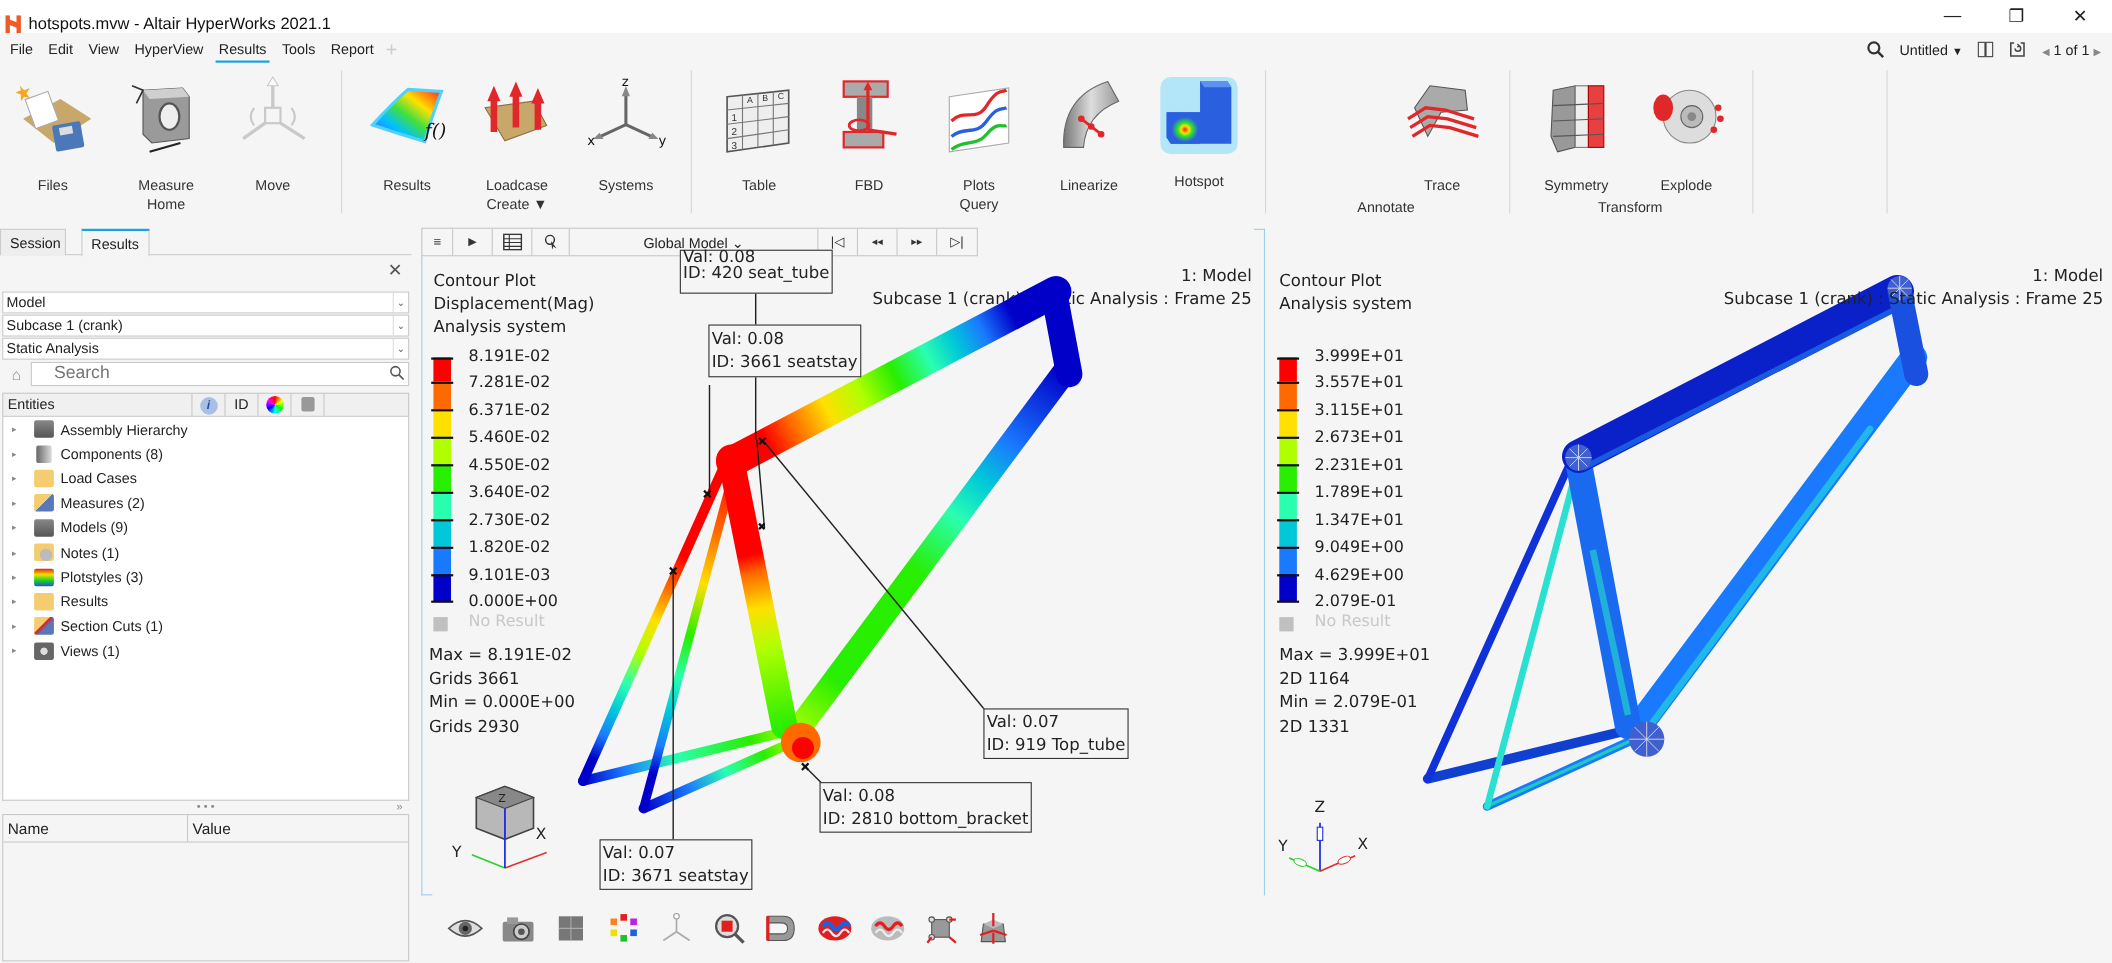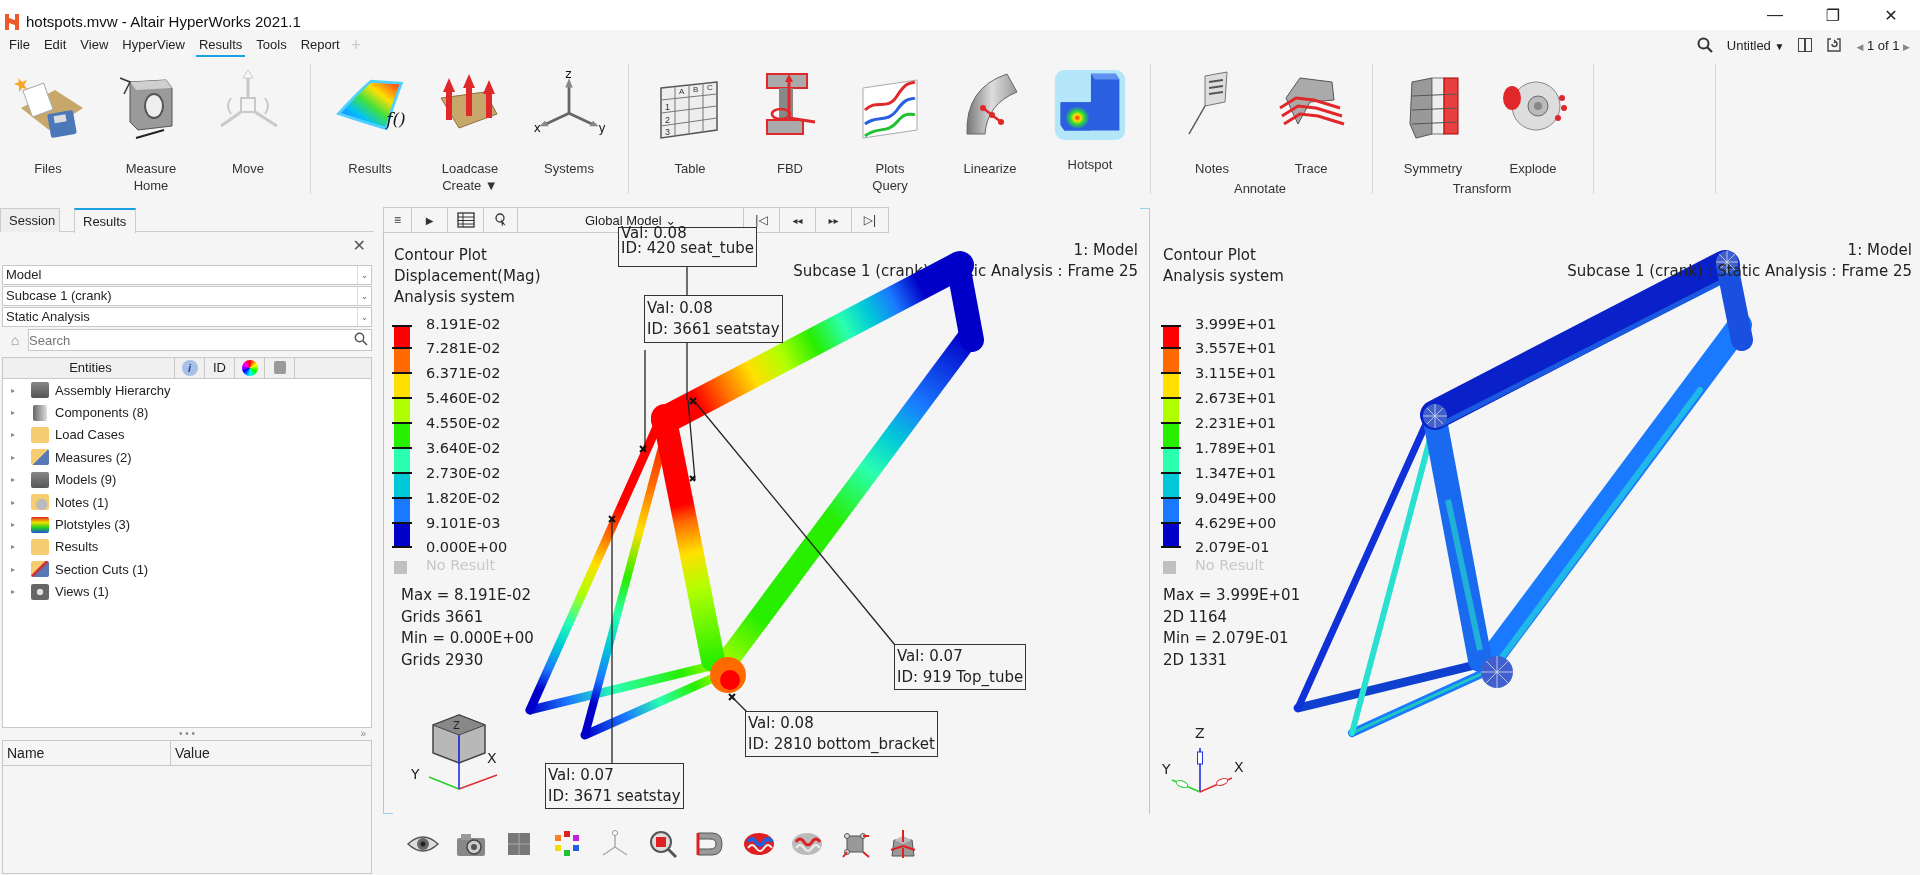--- a/index.html
+++ b/index.html
@@ -36,21 +36,21 @@
   
   .left-panel { position: absolute; left: 0; top: 200px; width: 374px; height: 675px; background: #f5f5f5; }
   .panel-tabs { position: absolute; left: 0; top: 8px; height: 24px; width: 374px; border-bottom: 1px solid #ccc; }
   .ptab { position: absolute; top: 0; height: 24px; padding: 0 8px; line-height: 24px; font-size: 13px; border: 1px solid #ccc; border-bottom: none; background: #eee; }
   .ptab.active { background: #f5f5f5; border-top: 2px solid #1ba1e2; height: 25px; }
   .panel-close { position: absolute; right: 8px; top: 36px; font-size: 16px; color: #555; }
   .dd { position: absolute; left: 2px; width: 370px; height: 20px; background: #fff; border: 1px solid #c8c8c8; font-size: 13px; line-height: 18px; padding-left: 3px; }
   .dd .arrow { position: absolute; right: 0; top: 0; width: 14px; height: 18px; border-left: 1px solid #ddd; font-size: 9px; text-align: center; line-height: 18px; color: #666; }
   .search-row { position: absolute; left: 2px; top: 329px; width: 370px; height: 22px; display: flex; align-items: center; }
   .home-icon { width: 26px; text-align: center; color: #888; font-size: 14px; }
-  .search-input { flex: 1; height: 22px; border: 1px solid #c8c8c8; background: #fff; font-size: 13px; padding-left: 0; color: #4d7c0f; font-family: "Liberation Sans", sans-serif; }
+  .search-input { flex: 1; height: 22px; border: 1px solid #c8c8c8; background: #fff; font-size: 16px; padding-left: 20px; color: #4d7c0f; font-family: "Liberation Sans", sans-serif; }
   .search-glass { position: absolute; right: 4px; top: 3px; color: #555; font-size: 13px; }
   .ent-header { position: absolute; left: 2px; top: 357px; width: 370px; height: 22px; border: 1px solid #c8c8c8; background: #f0f0f0; display: flex; }
   .ent-header .c { height: 20px; line-height: 20px; border-right: 1px solid #c8c8c8; font-size: 13px; text-align: center; }
   .tree { position: absolute; left: 2px; top: 379px; width: 370px; height: 350px; background: #fff; border: 1px solid #c8c8c8; border-top: none; }
   .tree-item { height: 22.4px; display: flex; align-items: center; font-size: 13px; padding-left: 8px; }
   .tree-item .exp { width: 14px; font-size: 8px; color: #888; }
   .tree-item .ti { width: 18px; height: 16px; margin: 0 6px 0 6px; border-radius: 2px; }
   .splitter { position: absolute; left: 0; top: 729px; width: 374px; height: 12px; text-align: center; font-size: 10px; color: #888; line-height: 10px; }
   .splitter .dbl { position: absolute; right: 8px; top: 0; font-size: 10px; }
   .prop-table { position: absolute; left: 2px; top: 741px; width: 370px; height: 134px; border: 1px solid #c8c8c8; background: #f5f5f5; }
@@ -305,32 +305,20 @@
             <rect x="2" y="2" width="74" height="74" rx="10" fill="#4fd0ff" opacity="0.4"></rect>
             <polygon points="40,6 66,6 70,12 70,66 12,66 8,60 8,36 40,36" fill="#2a60e0"></polygon>
             <polygon points="8,36 40,36 40,66 12,66 8,60" fill="url(#hg)"></polygon>
             <polygon points="40,6 66,6 70,12 44,12" fill="#6090f0"></polygon>
           </svg>
       </div>
       <div class="rb-label" style="margin-top:14px">Hotspot</div>
     </div>
     <div class="rb-sep" style="left:1150px"></div>
 
-    <div class="rb-tool" style="left:1167px">
-      <div class="rb-icon">
-        <svg width="74" height="74" viewBox="0 0 74 74">
-            <polygon points="30,8 52,4 50,34 30,38" fill="#ddd" stroke="#777"></polygon>
-            <line x1="34" y1="14" x2="48" y2="12" stroke="#555" stroke-width="2"></line>
-            <line x1="34" y1="20" x2="48" y2="18" stroke="#555" stroke-width="2"></line>
-            <line x1="34" y1="26" x2="48" y2="24" stroke="#555" stroke-width="2"></line>
-            <line x1="30" y1="38" x2="14" y2="66" stroke="#555" stroke-width="1.5"></line>
-          </svg>
-      </div>
-      <div class="rb-label" style="margin-top:18px">Notes</div>
-    </div>
 
     <div class="rb-tool" style="left:1266px">
       <div class="rb-icon">
         <svg width="74" height="74" viewBox="0 0 74 74">
             <polygon points="12,30 26,10 58,14 60,32 36,34 24,56" fill="#aaa" stroke="#555"></polygon>
             <polyline points="6,40 22,30 40,32 66,40" fill="none" stroke="#e0282a" stroke-width="3"></polyline>
             <polyline points="8,48 24,38 42,40 68,48" fill="none" stroke="#e0282a" stroke-width="3"></polyline>
             <polyline points="10,56 26,46 44,48 70,56" fill="none" stroke="#e0282a" stroke-width="3"></polyline>
           </svg>
       </div>
@@ -388,21 +376,21 @@
     <div class="search-row" style="top:129px">
       <span class="home-icon">⌂</span>
       <input class="search-input" type="text" placeholder="Search" style="">
       <svg class="search-glass" width="14" height="14" viewBox="0 0 14 14">
           <circle cx="5.5" cy="5.5" r="4.2" fill="none" stroke="#555" stroke-width="1.4"></circle>
           <line x1="8.5" y1="8.5" x2="13" y2="13" stroke="#555" stroke-width="1.6"></line>
         </svg>
     </div>
 
     <div class="ent-header" style="top:157px">
-      <div class="c" style="width:172px;text-align:center;padding-left:4px">Entities</div>
+      <div class="c" style="width:172px;text-align:left;padding-left:4px">Entities</div>
       <div class="c" style="width:30px"><span style="display:inline-block;width:16px;height:16px;border-radius:50%;background:#a8c0e8;color:#2a4a9a;font-size:11px;font-weight:bold;line-height:16px;margin-top:2px;font-style:italic">i</span></div>
       <div class="c" style="width:30px">ID</div>
       <div class="c" style="width:30px"><span style="display:inline-block;width:16px;height:16px;border-radius:50%;background:conic-gradient(red,yellow,lime,cyan,blue,magenta,red);margin-top:2px"></span></div>
       <div class="c" style="width:30px"><span style="display:inline-block;width:12px;height:13px;background:#999;border-radius:2px;margin-top:3px"></span></div>
     </div>
 
     <div class="tree" style="top:179px;height:349px">
       <div class="tree-item">
           <span class="exp">▸</span>
           <span class="ti" style="background:linear-gradient(#888,#555)"></span>
@@ -639,21 +627,21 @@
       <div class="leg-lab" style="top:65px">5.460E-02</div>
       <div class="leg-lab" style="top:90px">4.550E-02</div>
       <div class="leg-lab" style="top:115px">3.640E-02</div>
       <div class="leg-lab" style="top:140px">2.730E-02</div>
       <div class="leg-lab" style="top:165px">1.820E-02</div>
       <div class="leg-lab" style="top:190px">9.101E-03</div>
       <div class="leg-lab" style="top:214px">0.000E+00</div>
       <div class="noresult-sq" style="left:0;top:236px"></div>
       <div class="noresult" style="left:32px;top:232px">No Result</div>
     </div>
-    <div class="stat" style="left:18px;top:352px">
+    <div class="stat" style="left:7px;top:352px">
       <div>Max =  8.191E-02</div>
       <div>Grids 3661</div>
       <div>Min =  0.000E+00</div>
       <div>Grids 2930</div>
     </div>
 
     <div class="callout" style="left:235px;top:-6px;height:40px;line-height:19px;padding-top:0">
       <div style="height:15px;overflow:hidden;margin-top:-4px">Val: 0.08</div>
       <div>ID: 420 seat_tube</div>
     </div>

